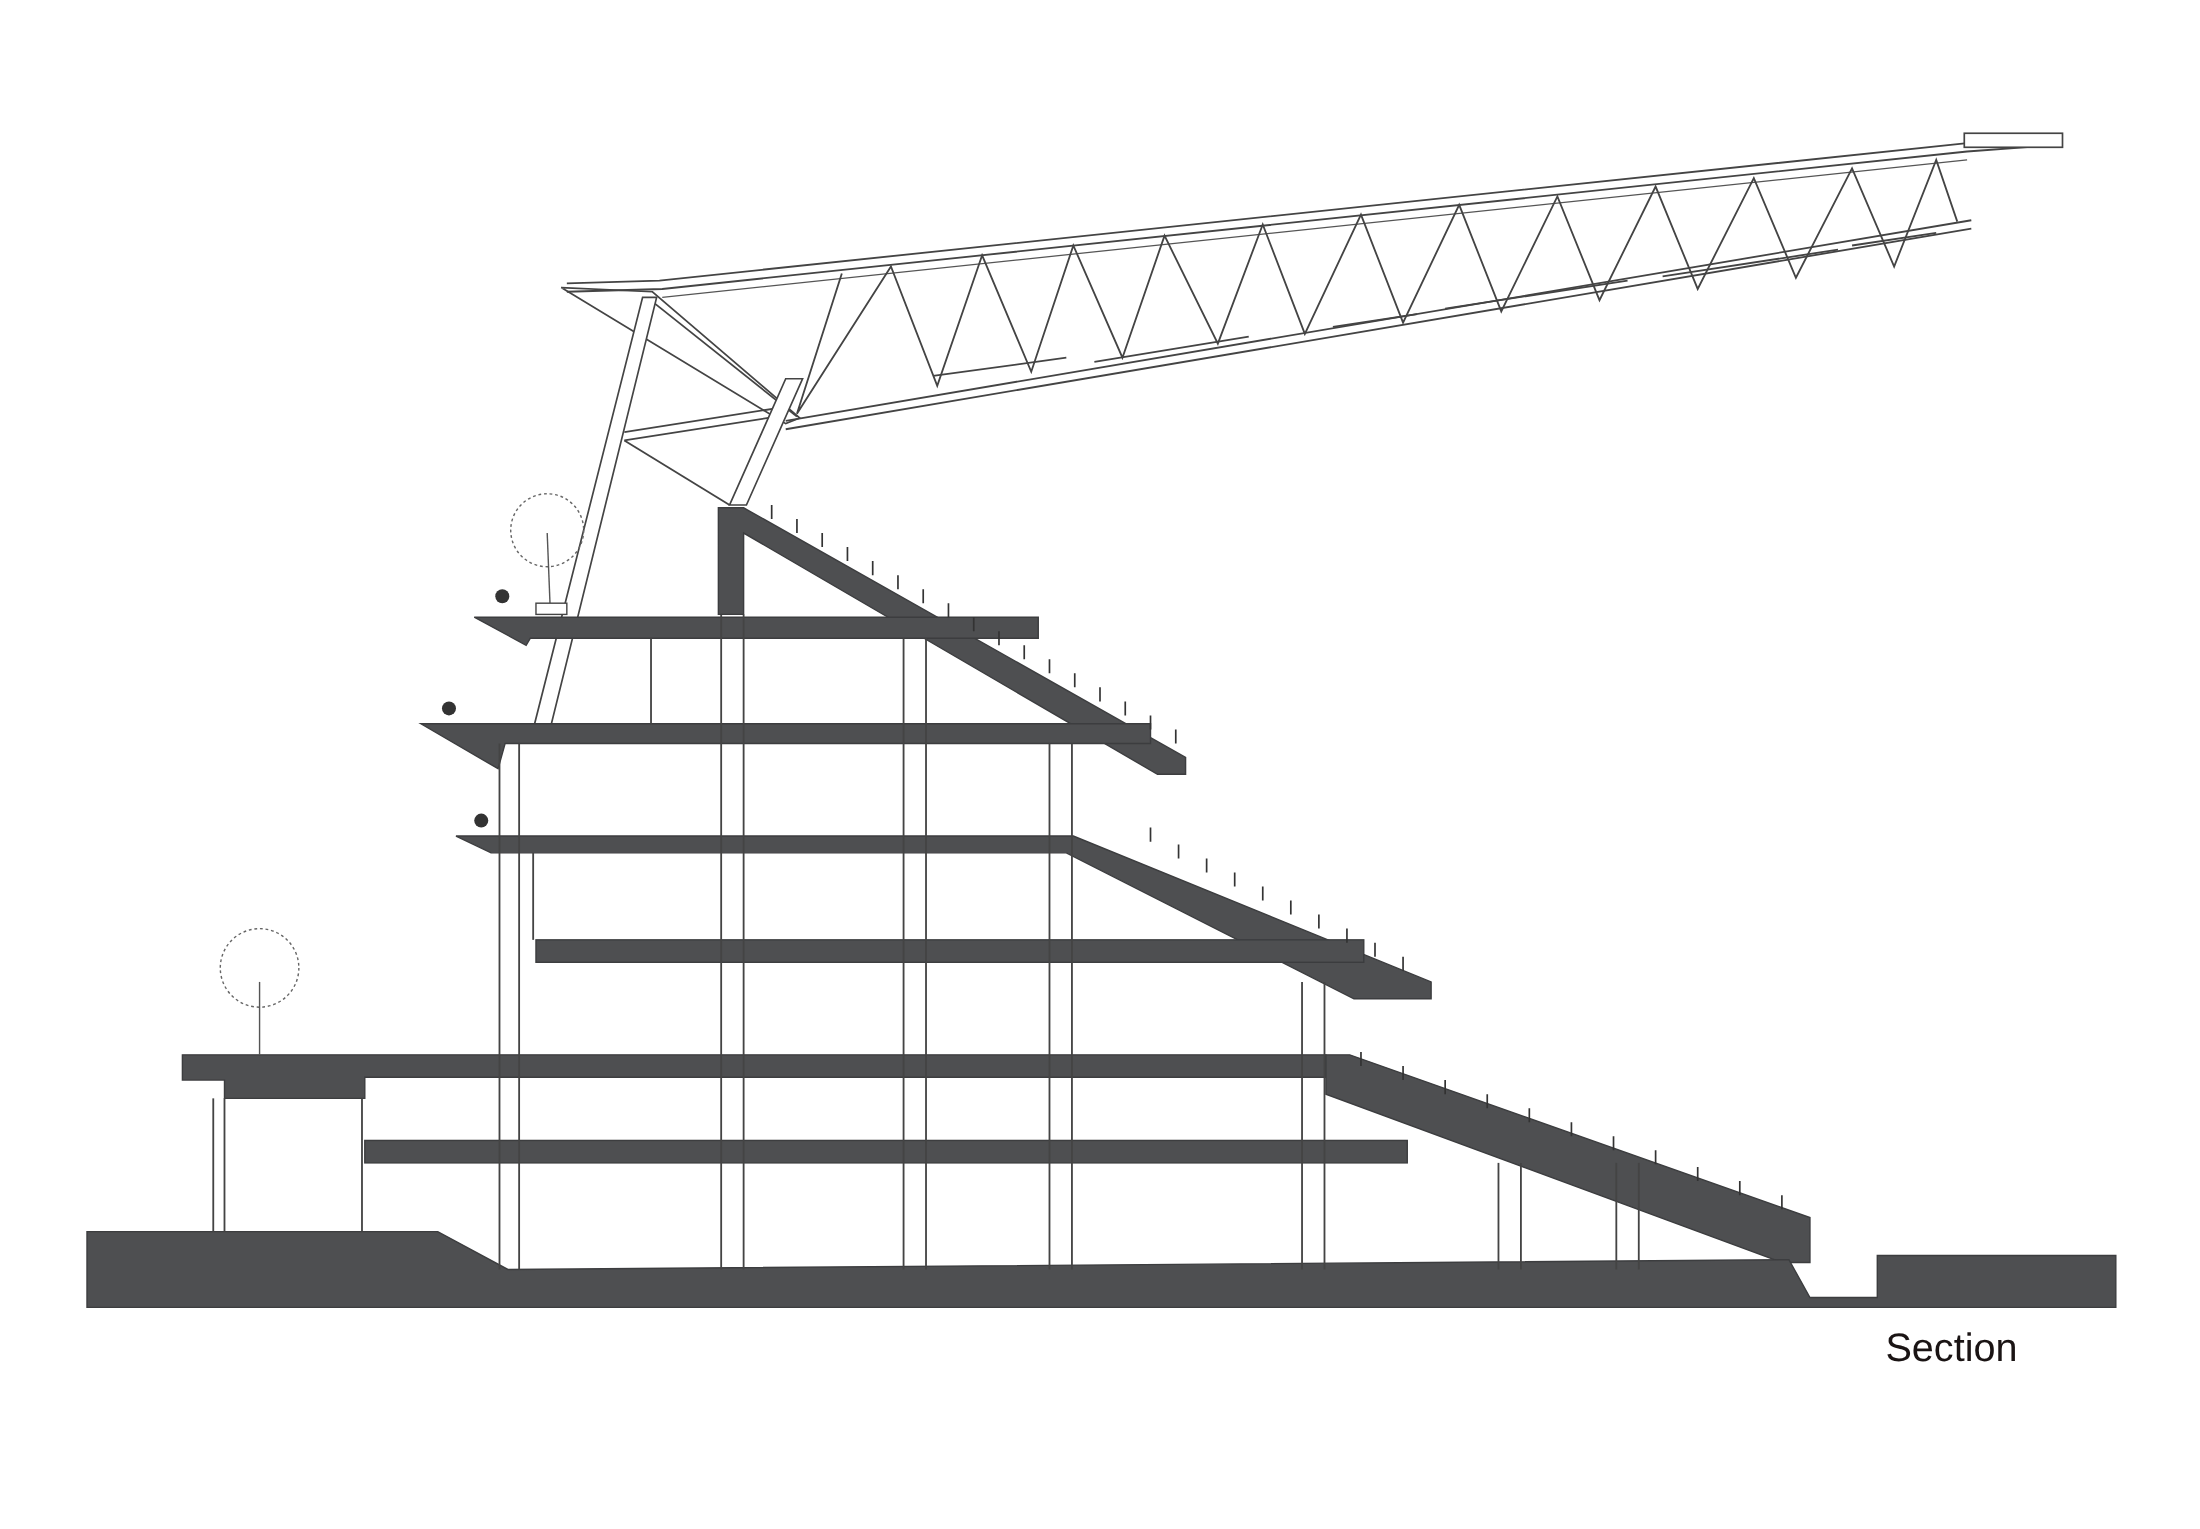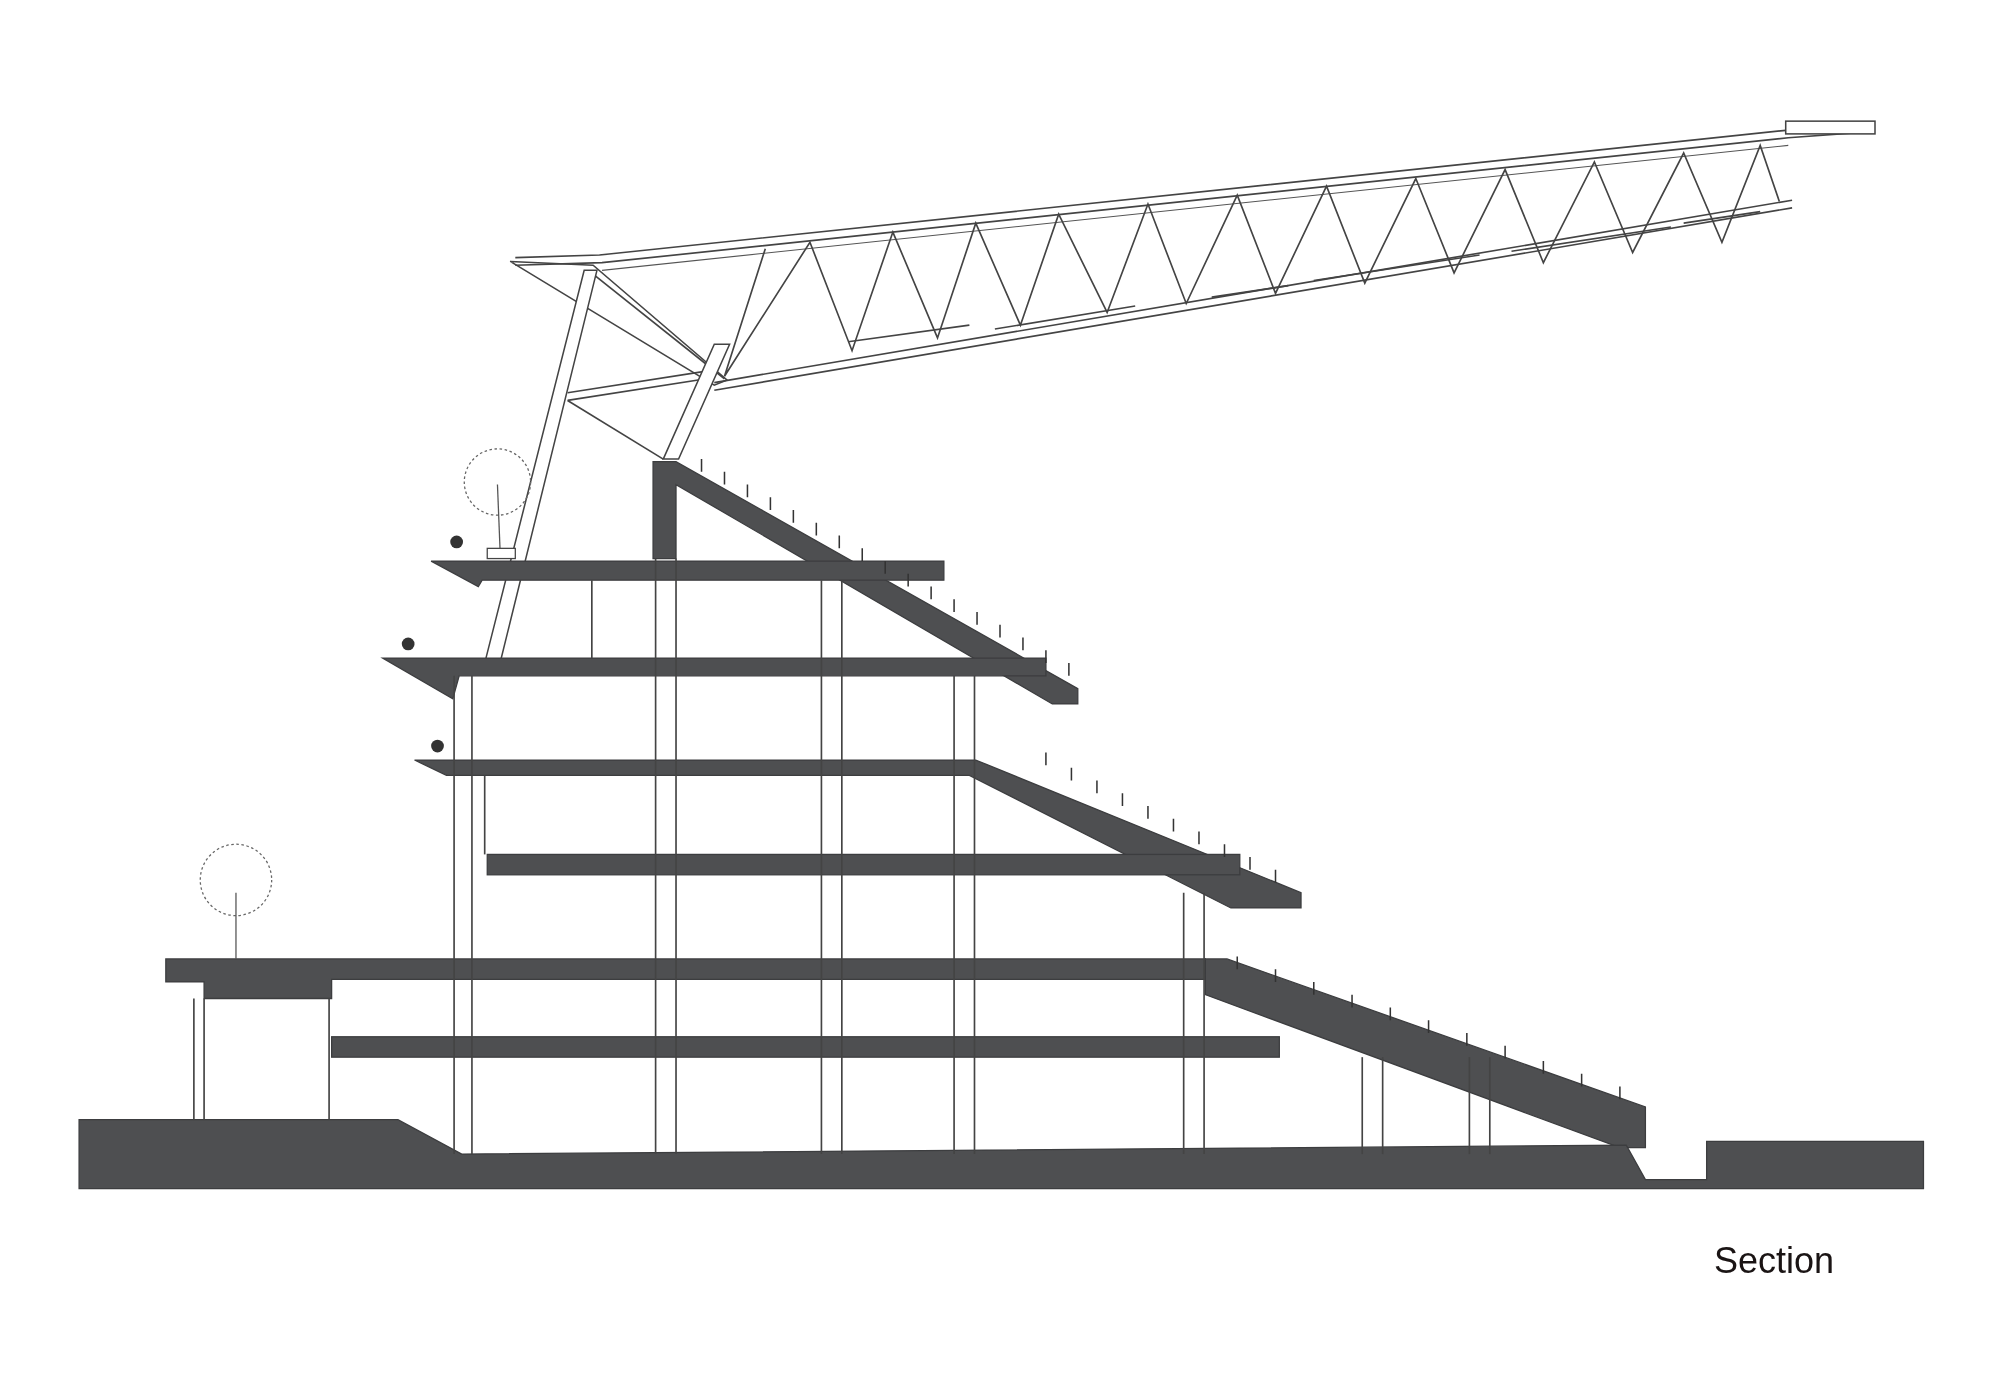--- a/index.html
+++ b/index.html
@@ -1,18 +1,18 @@
 <!DOCTYPE html>
 <html><head>
 <meta charset="utf-8">
 <style>
   html,body{margin:0;padding:0;background:#ffffff;}
   body{width:2000px;height:1390px;position:relative;overflow:hidden;}
   #drawing{position:absolute;left:0;top:0;width:2000px;height:1390px;}
-  .caption{position:absolute;left:1714px;top:1240px;font-family:"Liberation Sans",sans-serif;font-size:36px;color:#1a1414;}
+  .caption{position:absolute;left:1714px;top:1204px;font-family:"Liberation Sans",sans-serif;font-size:36px;color:#1a1414;}
   .slab{fill:#4e4f51;stroke:#3c3d3f;stroke-width:1;}
   .ln{fill:none;stroke:#444;stroke-width:1.3;}
   .thin{fill:none;stroke:#555;stroke-width:0.9;}
   .col{fill:#fff;stroke:#444;stroke-width:1.2;}
 </style>
 </head>
 <body>
 
 <svg id="drawing" viewBox="0 0 1568 1090" preserveAspectRatio="none" xmlns="http://www.w3.org/2000/svg">
 

